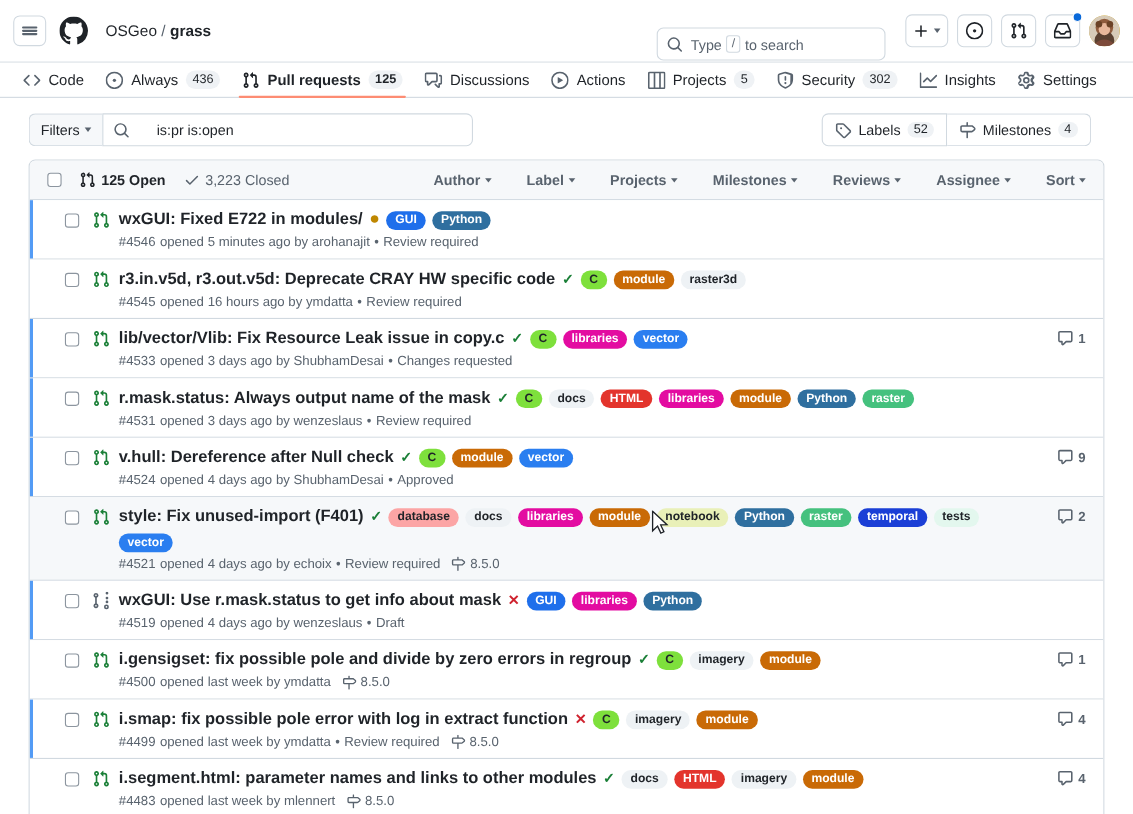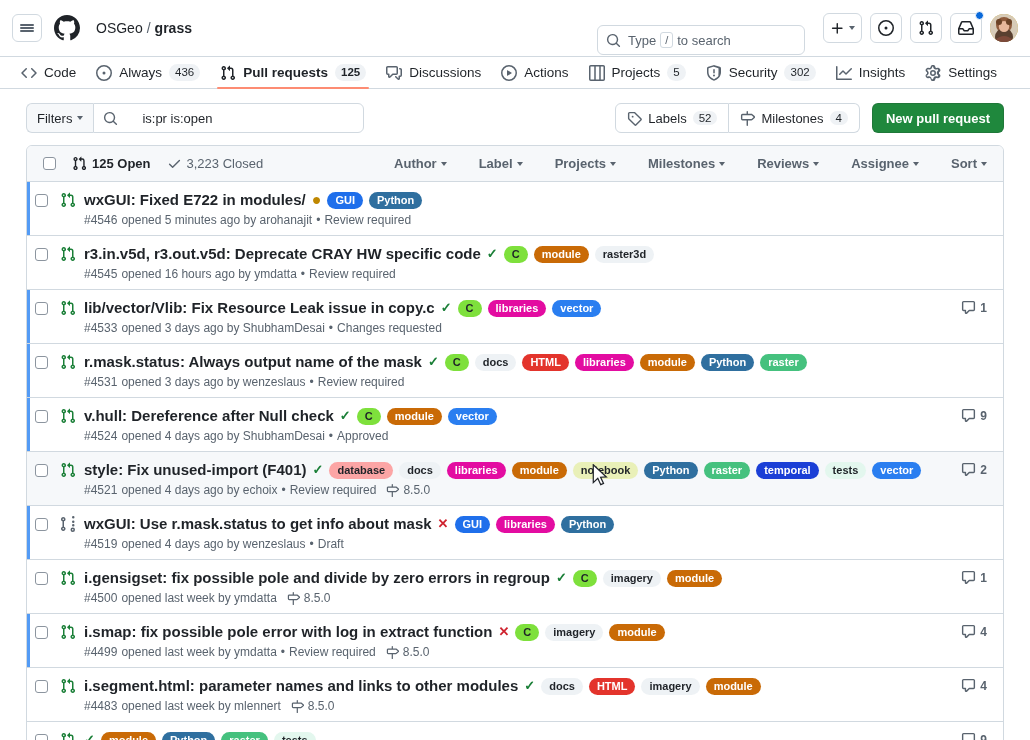--- a/index.html
+++ b/index.html
@@ -244,21 +244,21 @@
     width: 0; height: 0;
     border-left: 3.5px solid transparent;
     border-right: 3.5px solid transparent;
     border-top: 4px solid currentColor;
     display: inline-block;
   }
 
   
   .row {
     display: flex;
-    padding: 8px 16px 8px 8px;
+    padding: 8px 16px 8px 32px;
     border-bottom: 1px solid #d1d9e0;
     position: relative;
     background: #fff;
     align-items: flex-start;
     gap: 0;
   }
   .row.hovered { background: #f6f8fa; }
   .row.unread::before {
     content: "";
     position: absolute;
@@ -486,21 +486,20 @@
       <span class="counter">52</span>
     </div>
     <div class="lm-btn">
       <svg width="15" height="15" viewBox="0 0 16 16" fill="#59636e">
           <path d="M7.75 0a.75.75 0 0 1 .75.75V3h3.634c.414 0 .814.147 1.13.414l2.07 1.75a1.75 1.75 0 0 1 0 2.672l-2.07 1.75a1.75 1.75 0 0 1-1.13.414H8.5v5.25a.75.75 0 0 1-1.5 0V10H2.75A1.75 1.75 0 0 1 1 8.25v-3.5C1 3.784 1.784 3 2.75 3H7V.75A.75.75 0 0 1 7.75 0ZM2.75 4.5a.25.25 0 0 0-.25.25v3.5c0 .138.112.25.25.25h9.384a.25.25 0 0 0 .161-.059l2.071-1.75a.248.248 0 0 0 0-.382l-2.071-1.75a.25.25 0 0 0-.161-.059Z"></path>
         </svg>
       <span>Milestones</span>
       <span class="counter">4</span>
     </div>
   </div>
-  <div class="new-pr-btn">New pull request</div>
 </div>
 
 <div class="list-box">
   <div class="list-header">
     <div class="chk"></div>
     <div class="state-item active">
       <svg width="15" height="15" viewBox="0 0 16 16" fill="#1f2328">
           <path d="M1.5 3.25a2.25 2.25 0 1 1 3 2.122v5.256a2.251 2.251 0 1 1-1.5 0V5.372A2.25 2.25 0 0 1 1.5 3.25Zm5.677-.177L9.573.677A.25.25 0 0 1 10 .854V2.5h1A2.5 2.5 0 0 1 13.5 5v5.628a2.251 2.251 0 1 1-1.5 0V5a1 1 0 0 0-1-1h-1v1.646a.25.25 0 0 1-.427.177L7.177 3.427a.25.25 0 0 1 0-.354ZM3.75 2.5a.75.75 0 1 0 0 1.5.75.75 0 0 0 0-1.5Zm0 9.5a.75.75 0 1 0 0 1.5.75.75 0 0 0 0-1.5Zm8.25.75a.75.75 0 1 0 1.5 0 .75.75 0 0 0-1.5 0Z"></path>
         </svg>
       <span>125 Open</span>

